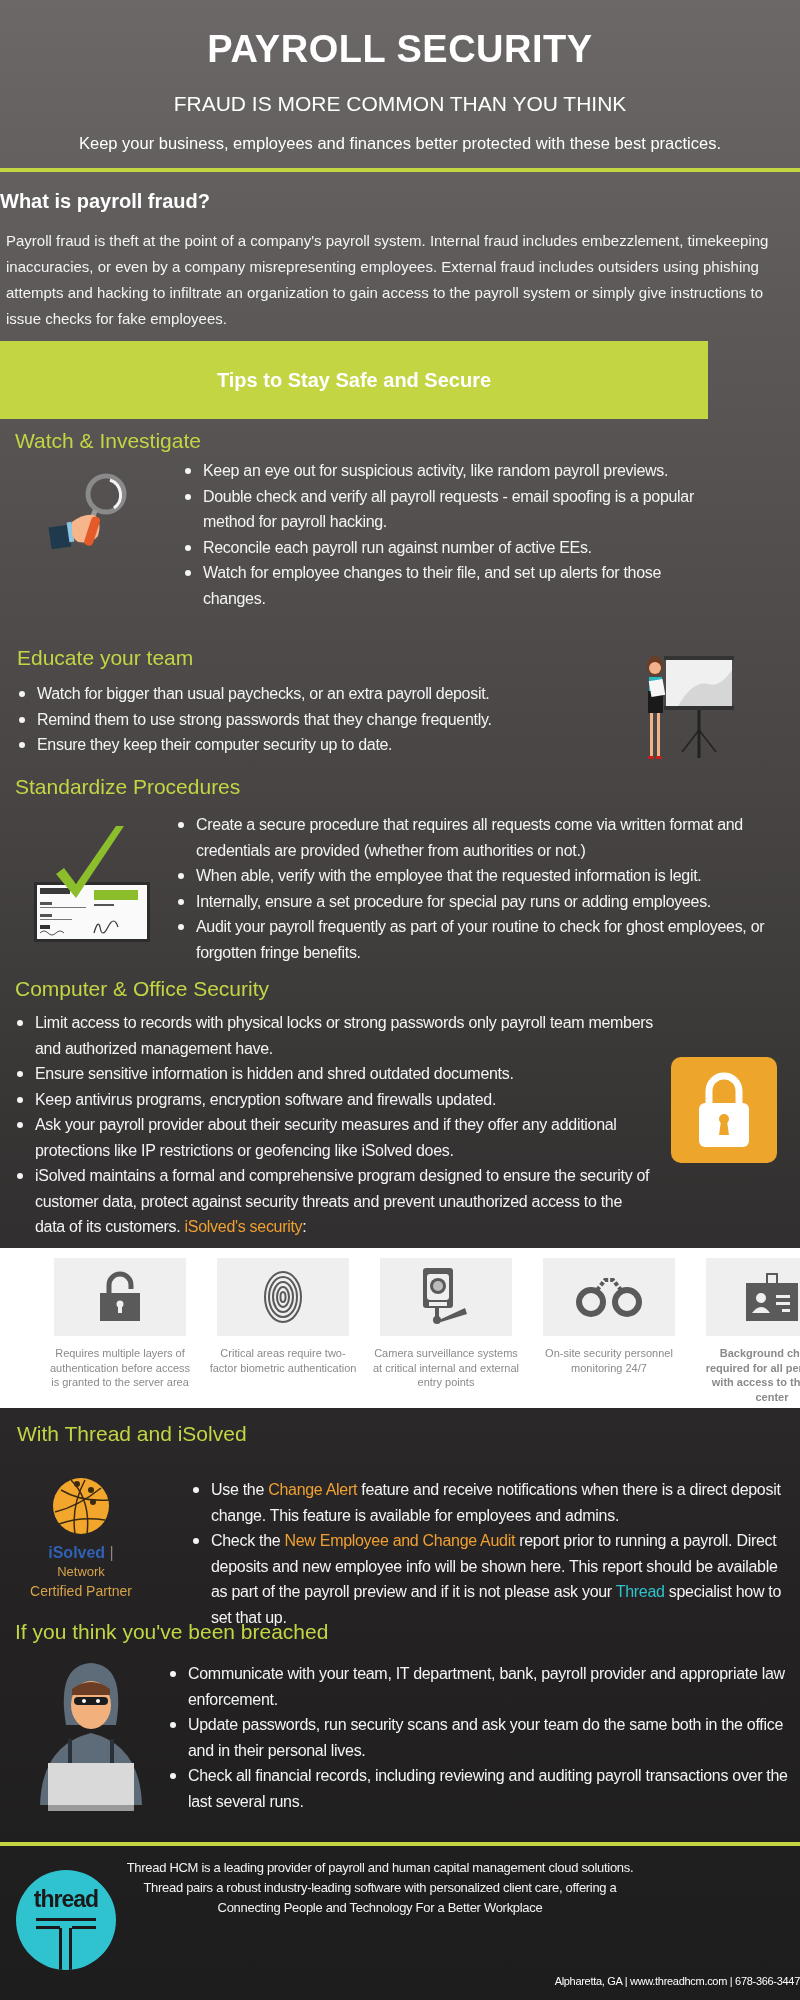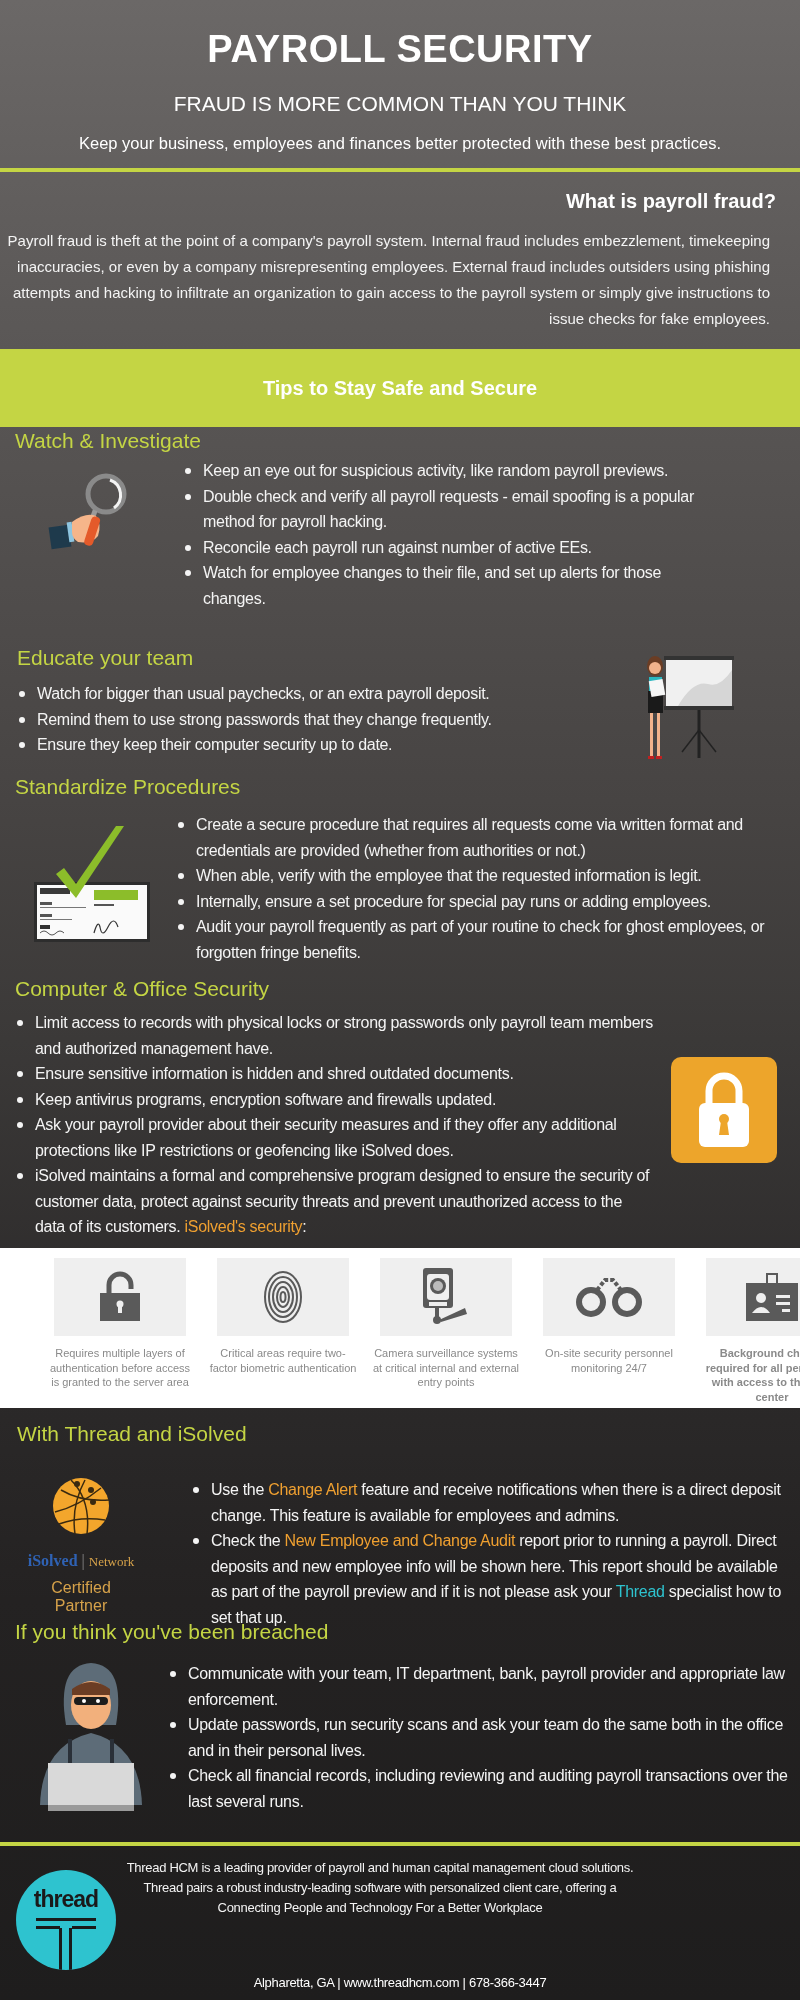--- a/index.html
+++ b/index.html
@@ -19,44 +19,44 @@
   .narrow { font-family: "Liberation Sans", sans-serif; letter-spacing: -0.3px; }
 
   
   .header { position: absolute; left: 0; top: 0; width: 800px; height: 168px; text-align: center; }
   .title { position: absolute; top: 28px; width: 100%; font-size: 38px; font-weight: bold; color: #fff; letter-spacing: 0.5px; }
   .subtitle { position: absolute; top: 92px; width: 100%; font-size: 21px; color: #fff; }
   .tagline { position: absolute; top: 134px; width: 100%; font-size: 16.5px; color: #fff; }
   .rule-green { position: absolute; left: 0; width: 800px; height: 4px; background: #c4d544; }
 
   
-  .fraud { position: absolute; top: 176px; left: 0; width: 776px; text-align: right; }
+  .fraud { position: absolute; top: 176px; left: 0; width: 776px; text-align: left; }
   .fraud h2 { font-size: 20px; font-weight: bold; color: #fff; margin-top: 14px; }
   .fraud p { font-size: 15px; line-height: 26px; color: #f4f4f4; margin-top: 15px; padding: 0 6px; }
 
   
-  .tips-banner { position: absolute; top: 349px; left: 0; width: 800px; height: 78px; background: #c4d544; display: flex; align-items: center; justify-content: center; }
+  .tips-banner { position: absolute; top: 341px; left: 0; width: 708px; height: 78px; background: #c4d544; display: flex; align-items: center; justify-content: center; }
   .tips-banner span { color: #fff; font-size: 20px; font-weight: bold; }
 
   .sec-title { position: absolute; color: #c4d544; font-size: 21px; text-align: center; }
   ul.bullets { position: absolute; list-style: none; font-size: 16px; line-height: 25.5px; color: #f4f4f4; }
   ul.bullets li { position: relative; padding-left: 20px; }
   ul.bullets li::before { content: ""; position: absolute; left: 2px; top: 10px; width: 6px; height: 6px; border-radius: 50%; background: #f4f4f4; }
   .hl-orange { color: #f0a030; }
   .hl-teal { color: #2ec3cf; }
 
   
   .sec-strip { position: absolute; top: 1248px; left: 0; width: 800px; height: 160px; background: #fff; }
   .sec-card { position: absolute; top: 10px; width: 132px; margin-left: 44px; }
   .sec-card .box { width: 132px; height: 78px; background: #efefef; display: flex; align-items: center; justify-content: center; }
   .sec-card .cap { margin-top: 10px; font-size: 11px; line-height: 14.5px; color: #8a8a8a; text-align: center; width: 150px; margin-left: -9px; }
 
   
   .footer-text { position: absolute; top: 1858px; left: 100px; width: 560px; text-align: center; font-size: 13px; line-height: 20px; color: #f4f4f4; }
-  .footer-contact { position: absolute; top: 1975px; left: 0; width: 800px; text-align: center; font-size: 13px; color: #fff; }
+  .footer-contact { position: absolute; top: 1975px; left: 0; width: 800px; text-align: right; font-size: 11px; color: #fff; }
 </style>
 </head>
 <body>
 
 <div class="page">
 
   <div class="header">
     <div class="title">PAYROLL SECURITY</div>
     <div class="subtitle">FRAUD IS MORE COMMON THAN YOU THINK</div>
     <div class="tagline">Keep your business, employees and finances better protected with these best practices.</div>
@@ -234,24 +234,24 @@
         <path d="M10 14 Q30 26 58 24"></path>
           <path d="M4 36 Q28 30 50 12"></path>
           <path d="M20 4 Q40 24 36 58"></path>
           <path d="M8 48 Q30 40 54 44"></path>
           <path d="M34 4 Q20 30 24 58"></path>
       </g>
       <circle cx="26" cy="8" r="3" fill="#3a2a10"></circle>
         <circle cx="40" cy="14" r="3" fill="#3a2a10"></circle>
         <circle cx="42" cy="26" r="3" fill="#3a2a10"></circle>
     </svg>
-    <div style="font-size:16px; line-height:18px; margin-top:12px;font-family:Liberation Serif, serif;">
+    <div style="font-size:16px; line-height:18px; margin-top:4px;">
       <span style="color:#2f62b4; font-weight:bold;">iSolved</span><span style="color:#888;"> | </span><span style="color:#d6a24a; font-size:13px;">Network</span>
     </div>
-    <div style="font-size:16px; color:#d6a24a; margin-top:8px;">Certified Partner</div>
+    <div style="font-size:14px; color:#d6a24a; margin-top:2px;">Certified Partner</div>
   </div>
   <ul class="bullets narrow" style="left:191px; top:1455px; width:600px;margin-top:22px;">
     <li><span>Use the </span><span class="hl-orange">Change Alert</span><span> feature and receive notifications when there is a direct deposit change. This feature is available for employees and admins.</span></li>
     <li><span>Check the </span><span class="hl-orange">New Employee and Change Audit</span><span> report prior to running a payroll. Direct deposits and new employee info will be shown here.  This report should be available as part of the payroll preview and if it is not please ask your </span><span class="hl-teal">Thread</span><span> specialist how to set that up.</span></li>
   </ul>
 
   <div class="sec-title" style="left:15px; top:1620px;">If you think you've been breached</div>
   <div style="position:absolute; left:36px; top:1655px; width:110px; height:160px;">
     <svg width="110" height="160" viewBox="0 0 110 160">
       <path d="M30 70 Q20 10 55 8 Q90 10 80 70 Z" fill="#5d6c78"></path>

